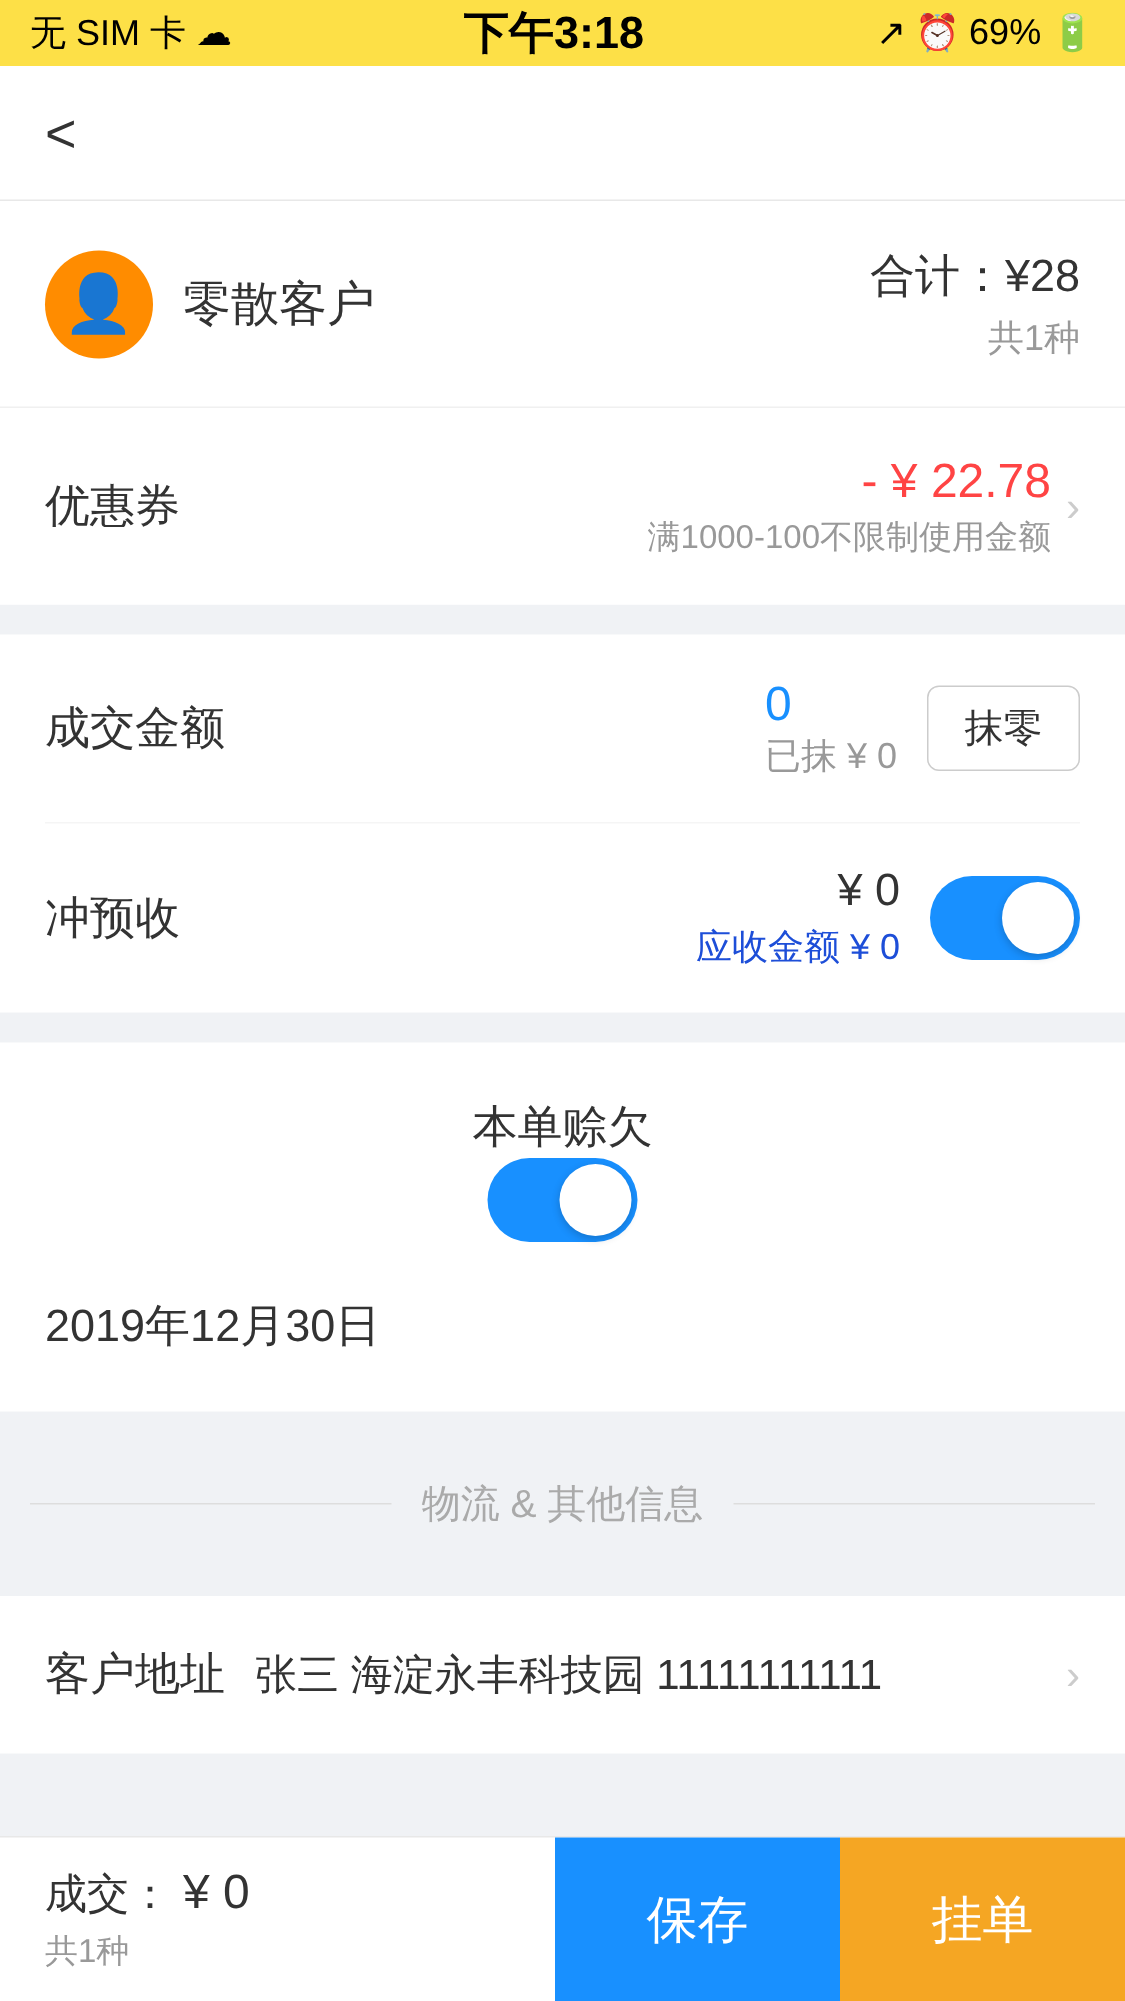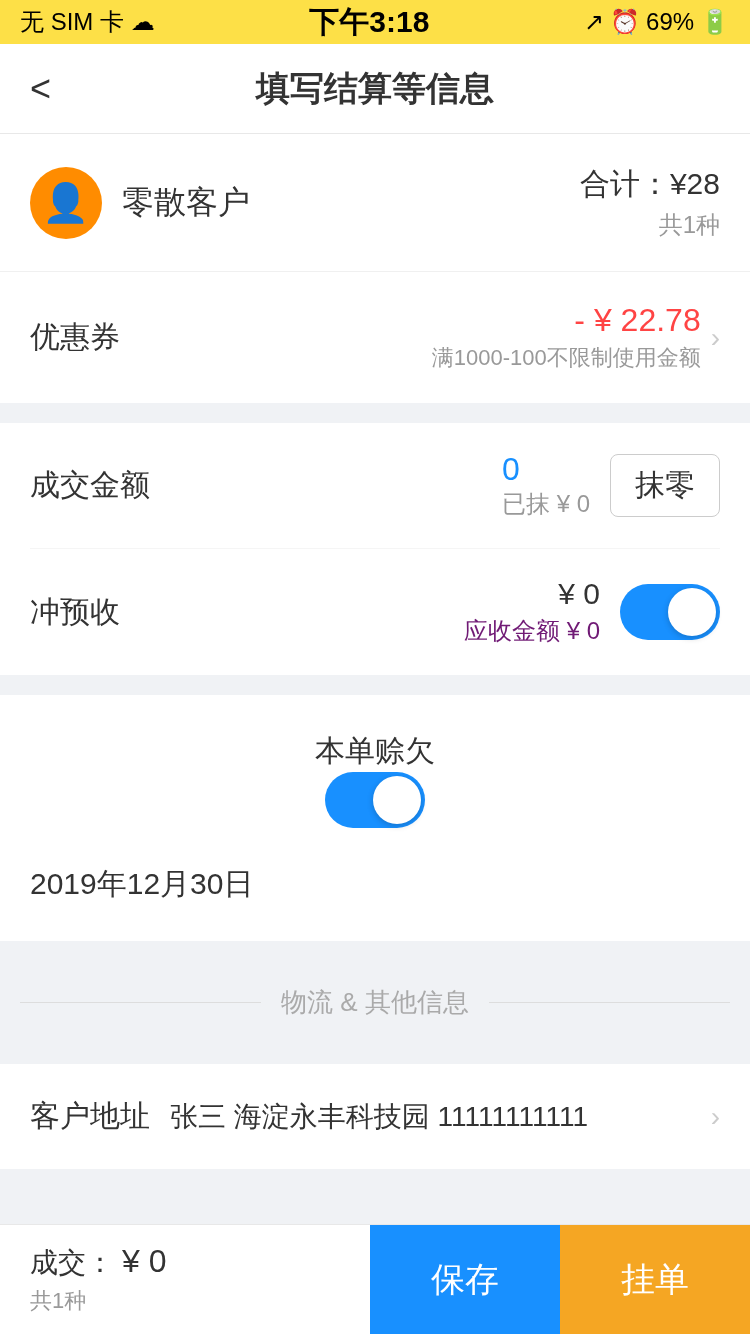--- a/index.html
+++ b/index.html
@@ -117,21 +117,21 @@
     .deal-row:last-child { border-bottom: none; }
     .deal-label { font-size: 30px; color: #333; }
     .deal-right { display: flex; align-items: center; gap: 20px; }
     .deal-value { font-size: 32px; color: #1890ff; }
     .deal-sub { font-size: 24px; color: #999; }
 
     .round-btn {
       border: 1px solid #ccc;
       border-radius: 8px;
       padding: 10px 24px;
-      font-size: 30px;
+      font-size: 26px;
       color: #333;
       background: #fff;
       cursor: pointer;
     }
 
     
     .toggle {
       width: 100px;
       height: 56px;
       background: #1890ff;
@@ -152,21 +152,21 @@
     }
 
     
     .prepay-right {
       display: flex;
       align-items: center;
       gap: 20px;
     }
     .prepay-info { text-align: right; }
     .prepay-amount { font-size: 30px; color: #333; }
-    .prepay-sub { font-size: 24px; color: #701a75; margin-top: 4px; }
+    .prepay-sub { font-size: 24px; color: #1d4ed8; margin-top: 4px; }
 
     
     .deferred-section {
       background: #fff;
       margin-bottom: 20px;
     }
     .deferred-row {
       display: flex;
       align-items: center;
       justify-content: space-between;
@@ -261,21 +261,20 @@
   <div class="status-right">
     <span>↗</span>
     <span>⏰</span>
     <span>69%</span>
     <span>🔋</span>
   </div>
 </div>
 
 <div class="nav-bar">
   <div class="nav-back">&lt;</div>
-  <div class="nav-title">填写结算等信息</div>
 </div>
 
 <div class="section">
   <div class="customer-row">
     <div class="customer-left">
       <div class="customer-avatar">
         <span>👤</span>
       </div>
       <div class="customer-name">零散客户</div>
     </div>

